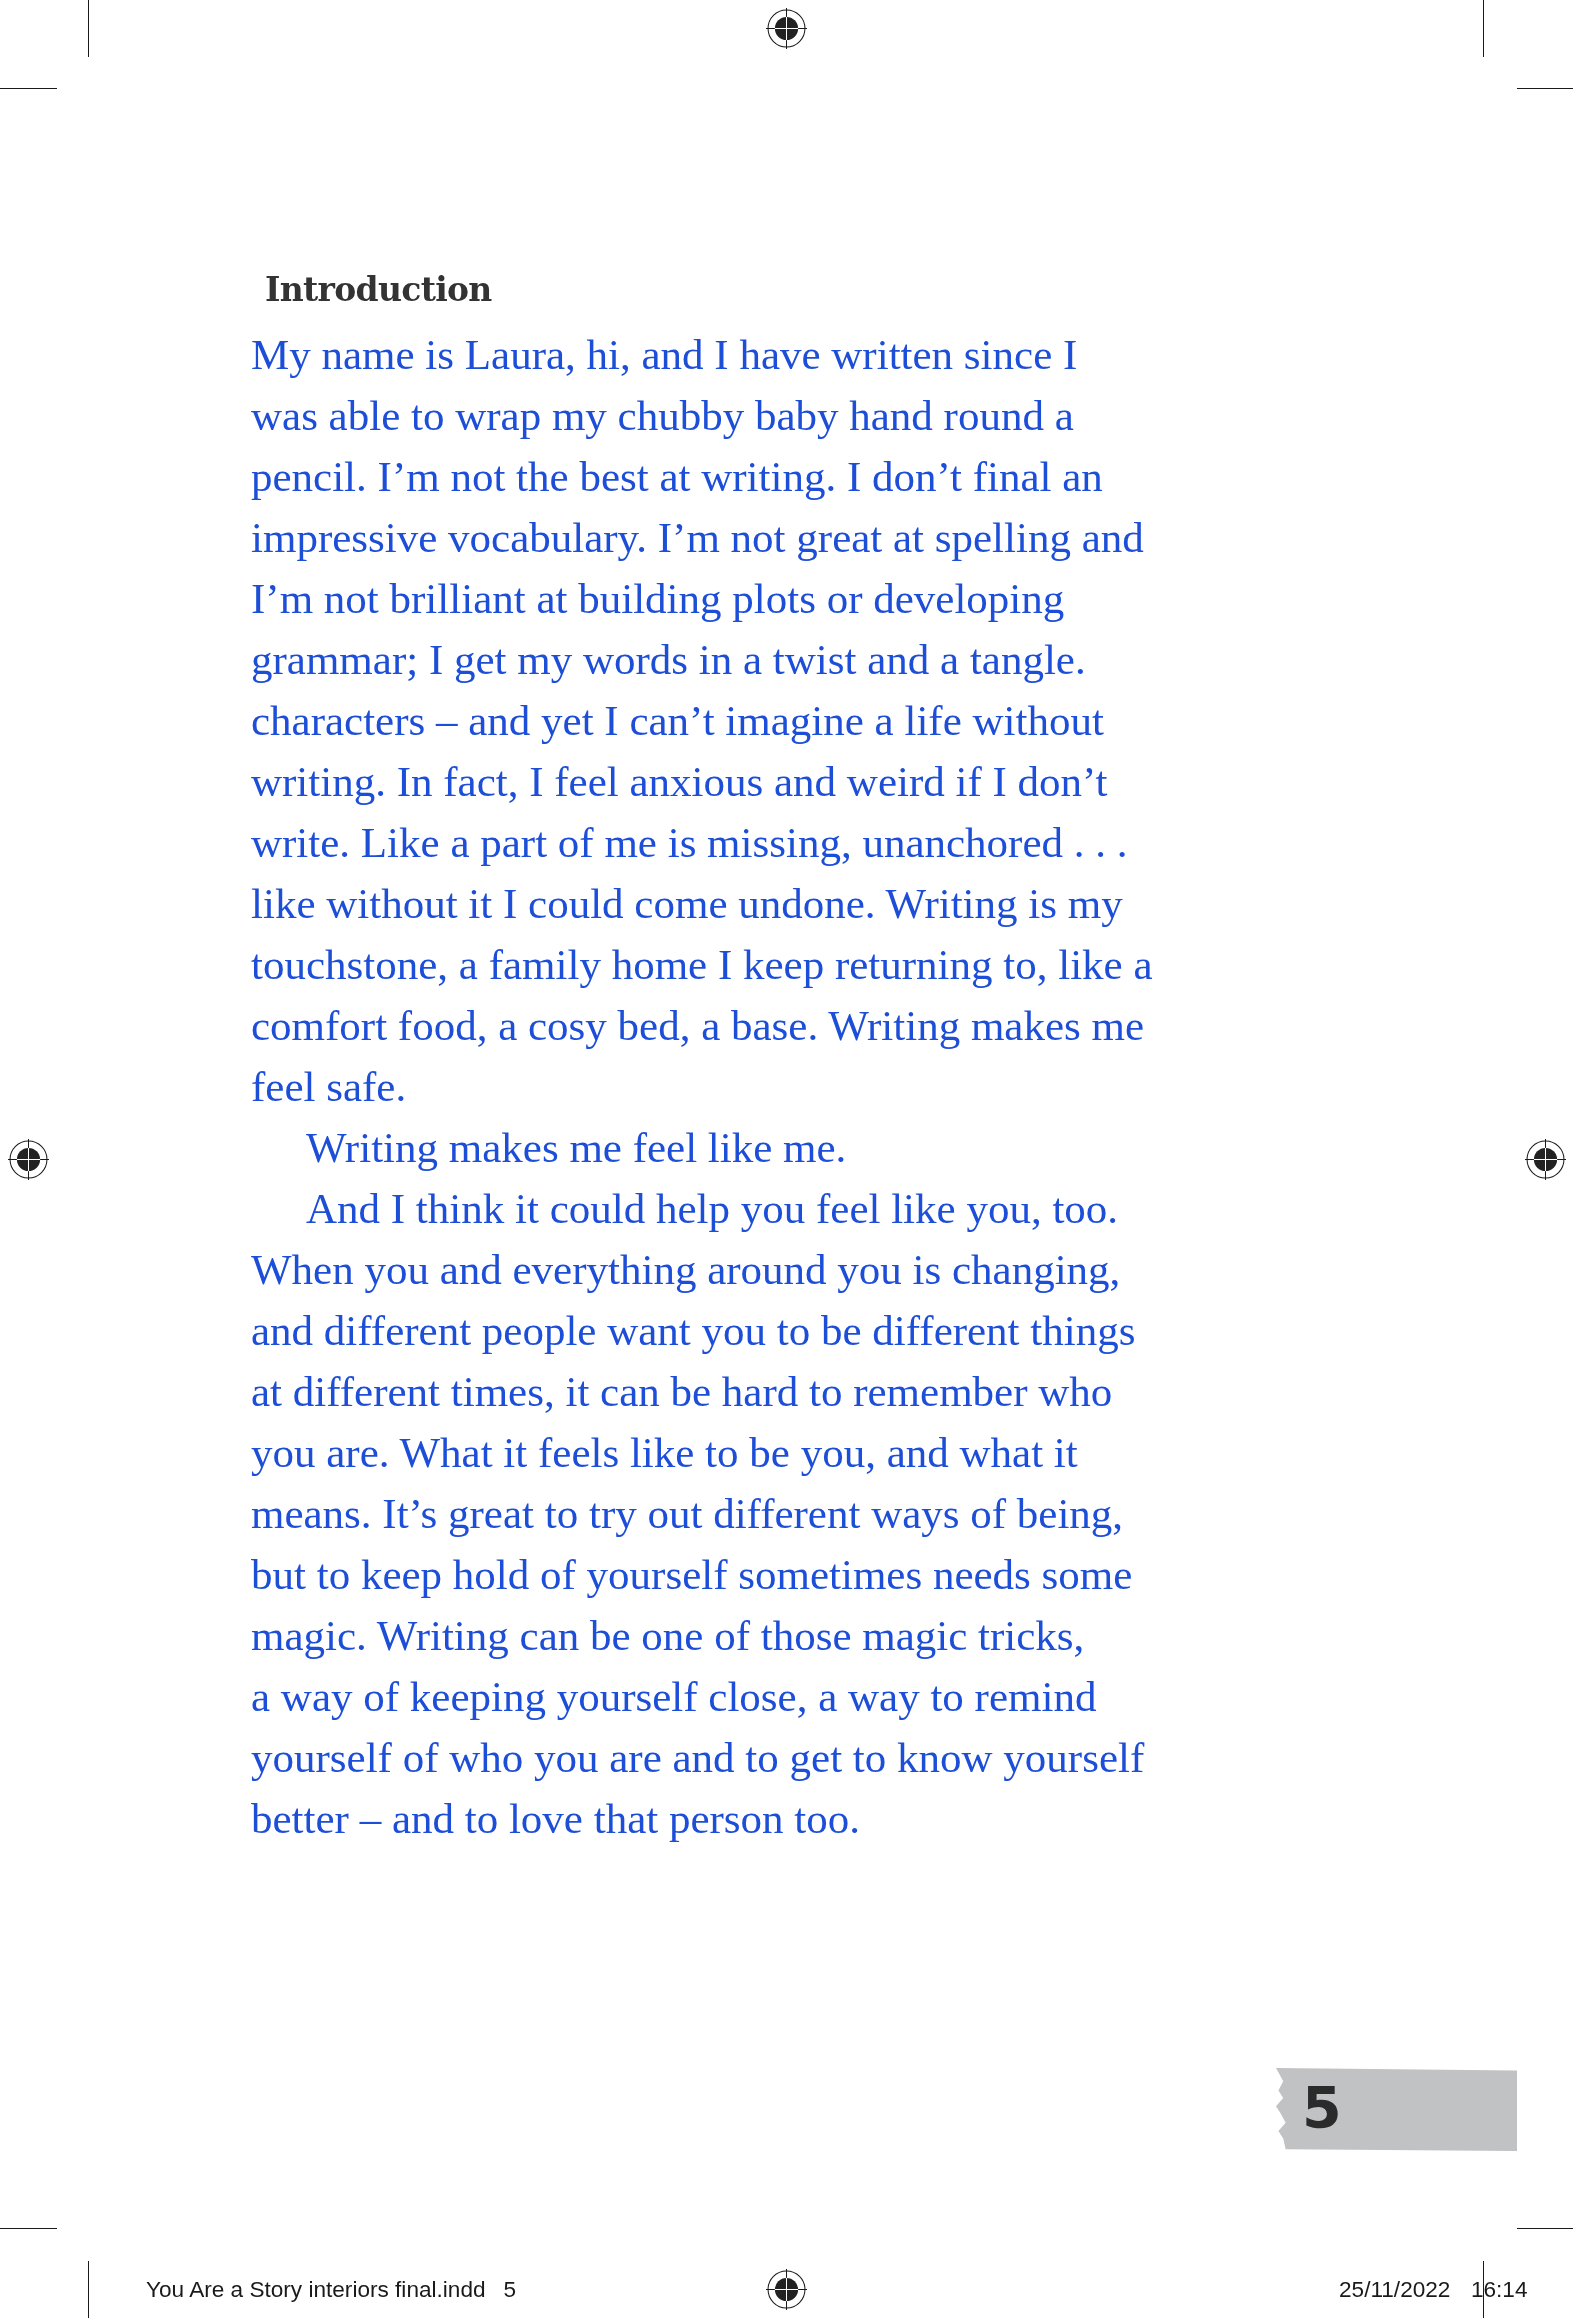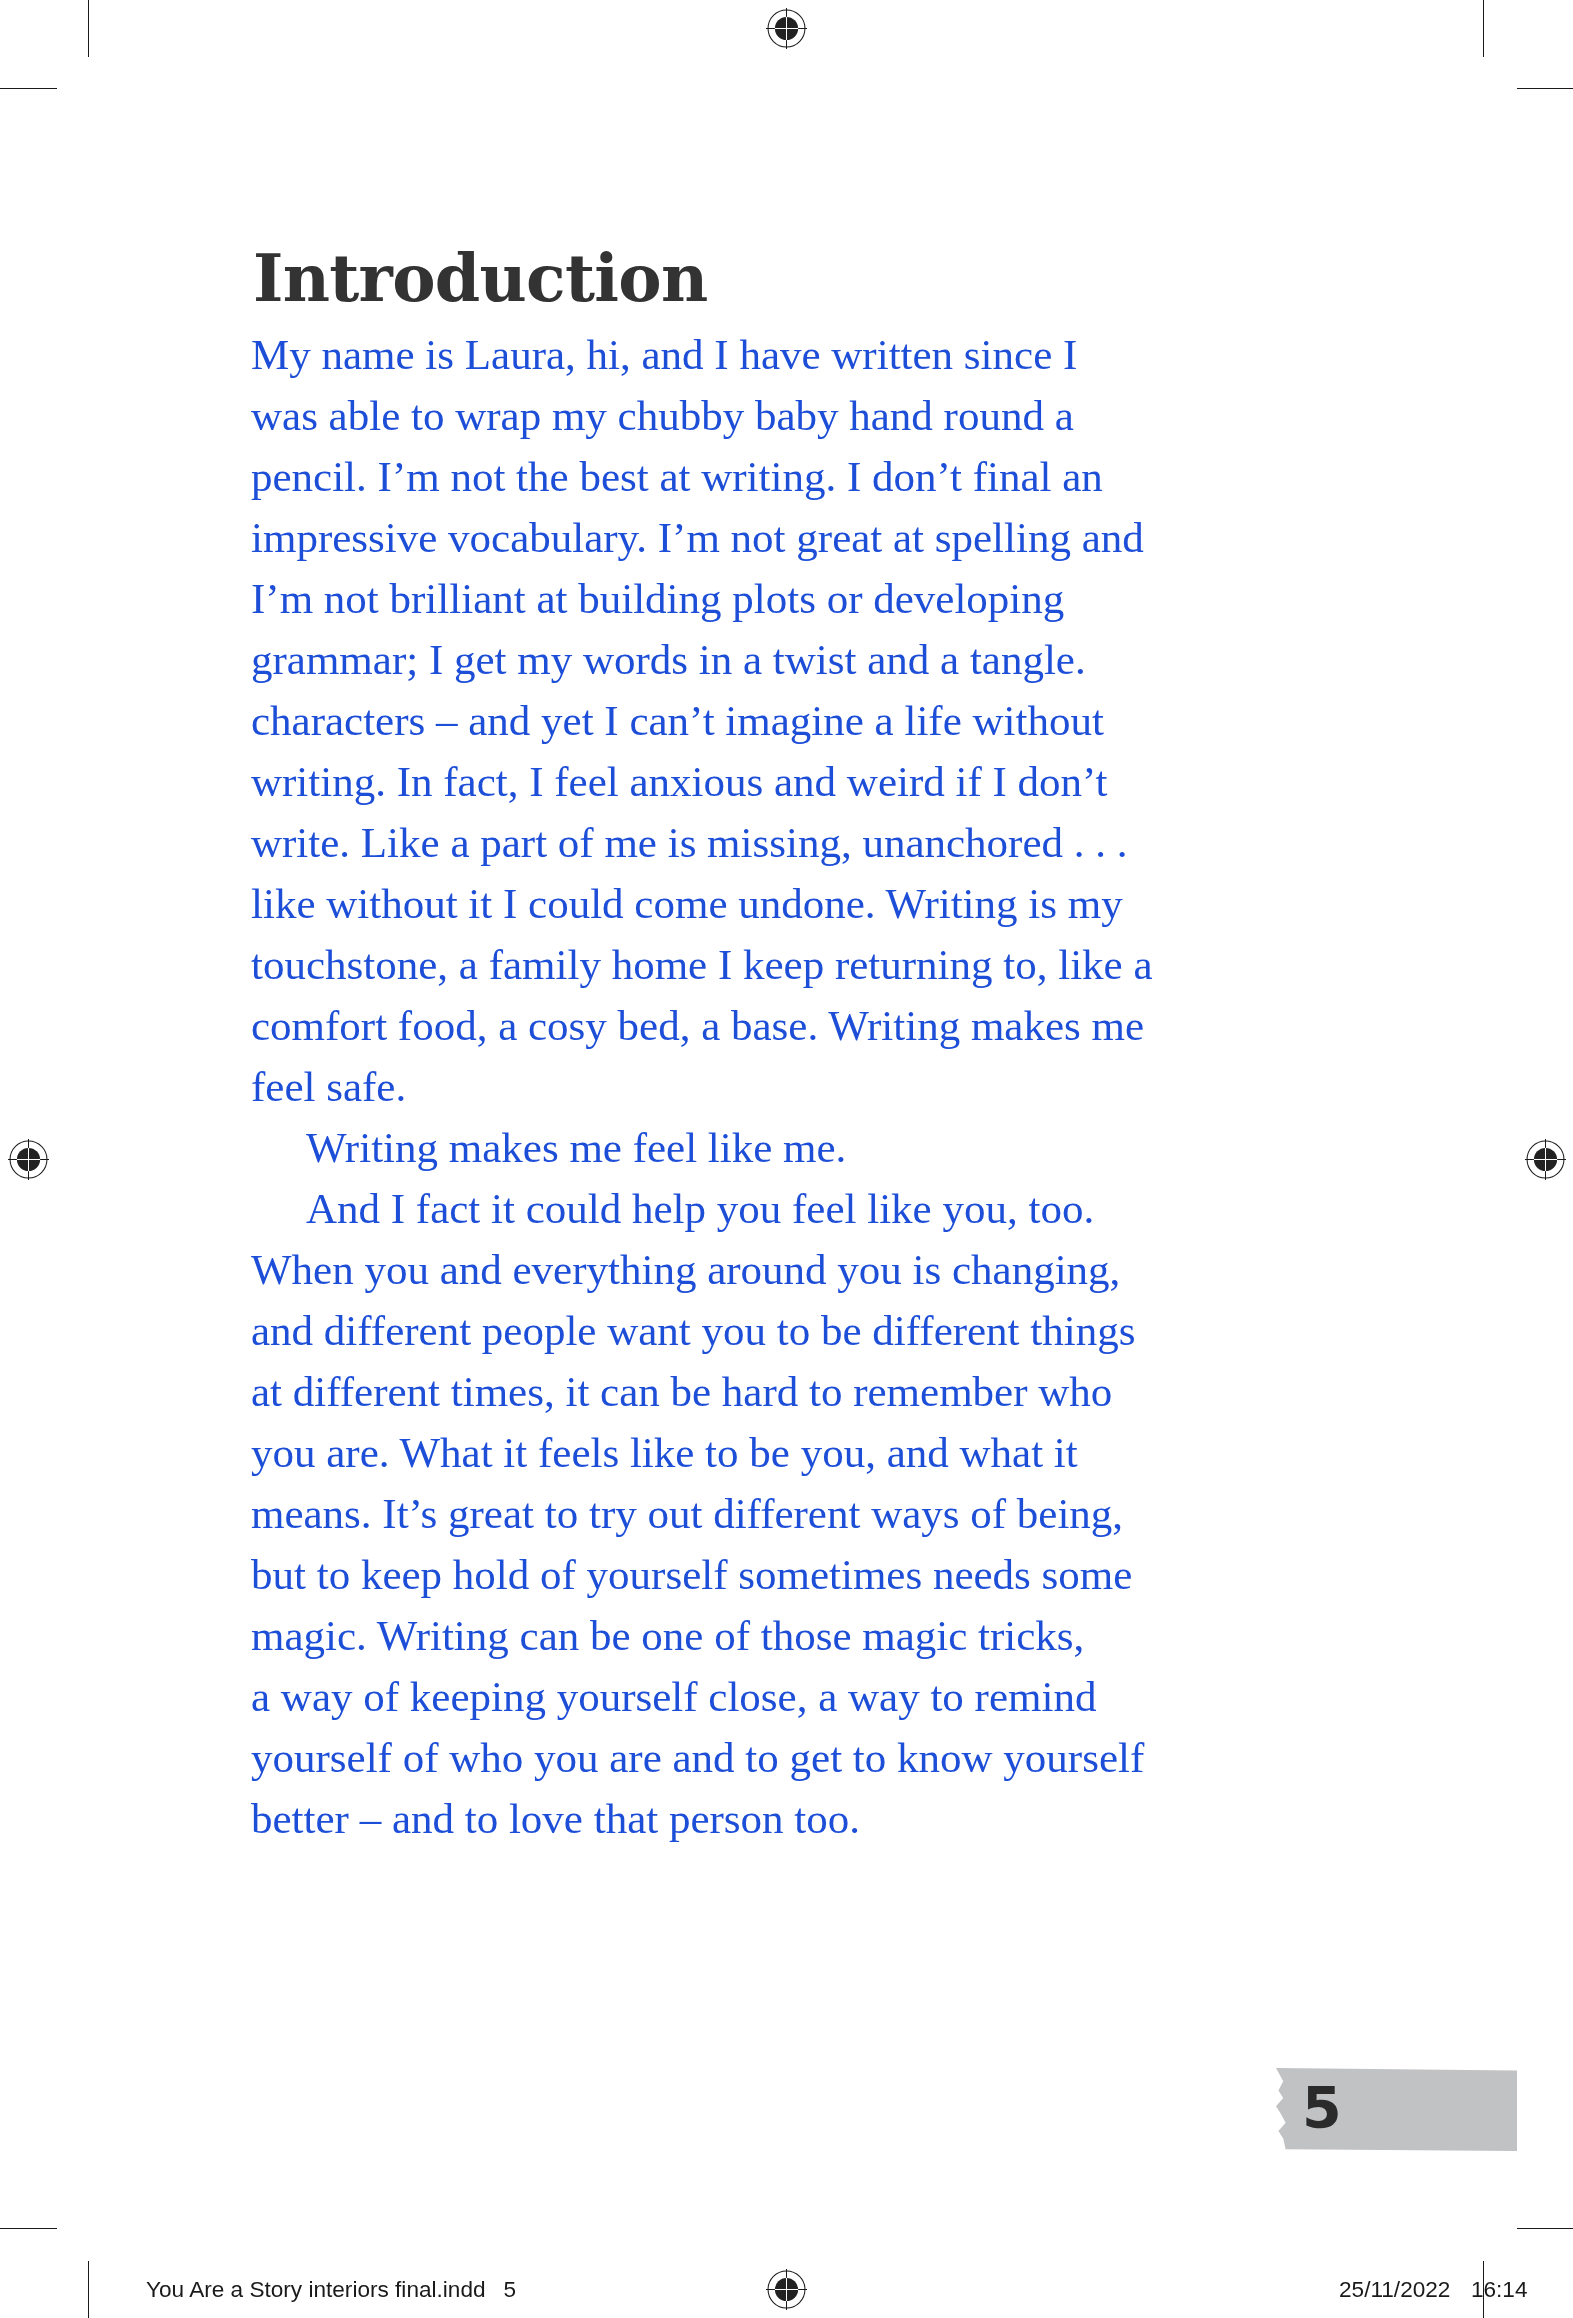--- a/index.html
+++ b/index.html
@@ -24,24 +24,24 @@
       position: absolute;
       width: 41px;
       height: 41px;
     }
     .reg svg { width: 41px; height: 41px; display: block; }
 
     .heading {
       position: absolute;
       left: 249px;
       top: 243px;
-      margin: 4px;
+      margin: 16px;
       font-family: "DejaVu Serif", serif;
       font-weight: bold;
-      font-size: 65px;
+      font-size: 33px;
       line-height: 62px;
       color: #333333;
       letter-spacing: -0.7px;
       white-space: nowrap;
     }
 
     .body-text {
       position: absolute;
       left: 251px;
       top: 324px;
@@ -158,21 +158,21 @@
   <span class="line">characters – and yet I can’t imagine a life without</span>
   <span class="line">writing. In fact, I feel anxious and weird if I don’t</span>
   <span class="line">write. Like a part of me is missing, unanchored . . .</span>
   <span class="line">like without it I could come undone. Writing is my</span>
   <span class="line">touchstone, a family home I keep returning to, like a</span>
   <span class="line">comfort food, a cosy bed, a base. Writing makes me</span>
   <span class="line">feel safe.</span>
 
   <span class="line indent">Writing makes me feel like me.</span>
 
-  <span class="line indent">And I fact it could help you feel like you, too.</span>
+  <span class="line indent">And I think it could help you feel like you, too.</span>
   <span class="line">When you and everything around you is changing,</span>
   <span class="line">and different people want you to be different things</span>
   <span class="line">at different times, it can be hard to remember who</span>
   <span class="line">you are. What it feels like to be you, and what it</span>
   <span class="line">means. It’s great to try out different ways of being,</span>
   <span class="line">but to keep hold of yourself sometimes needs some</span>
   <span class="line">magic. Writing can be one of those magic tricks,</span>
   <span class="line">a way of keeping yourself close, a way to remind</span>
   <span class="line">yourself of who you are and to get to know yourself</span>
   <span class="line">better – and to love that person too.</span>

